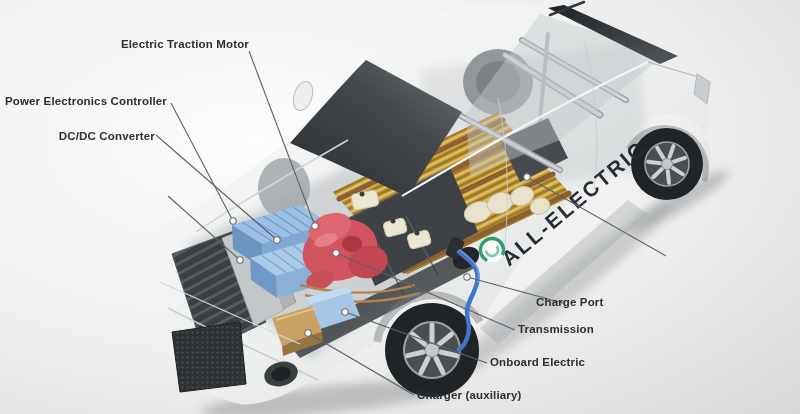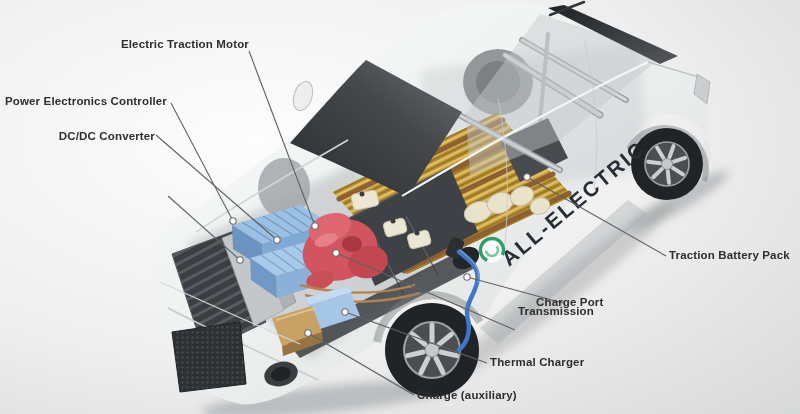--- a/index.html
+++ b/index.html
@@ -301,18 +301,17 @@
         <circle cx="467" cy="277" r="3.2"></circle>
     <circle cx="336" cy="253" r="3.2"></circle>
         <circle cx="345" cy="312" r="3.2"></circle>
     <circle cx="308" cy="333" r="3.2"></circle>
   </g>
 </svg>
 
   <div class="lbl right" style="right:551px;top:38px">Electric Traction Motor</div>
   <div class="lbl right" style="right:633px;top:95px">Power Electronics Controller</div>
   <div class="lbl right" style="right:645px;top:130px">DC/DC Converter</div>
-  <div class="lbl" style="left:669px;top:249px">Traction Battery Pack</div>
   <div class="lbl" style="left:536px;top:296px">Charge Port</div>
-  <div class="lbl" style="left:518px;top:305px">Transmission</div>
-  <div class="lbl" style="left:490px;top:356px">Thermal Charger</div>
-  <div class="lbl" style="left:417px;top:389px">Charge (auxiliary)</div>
+  <div class="lbl" style="left:518px;top:323px">Transmission</div>
+  <div class="lbl" style="left:490px;top:356px">Onboard Electric</div>
+  <div class="lbl" style="left:417px;top:389px">Charger (auxiliary)</div>
 </div>
 
 </body></html>

